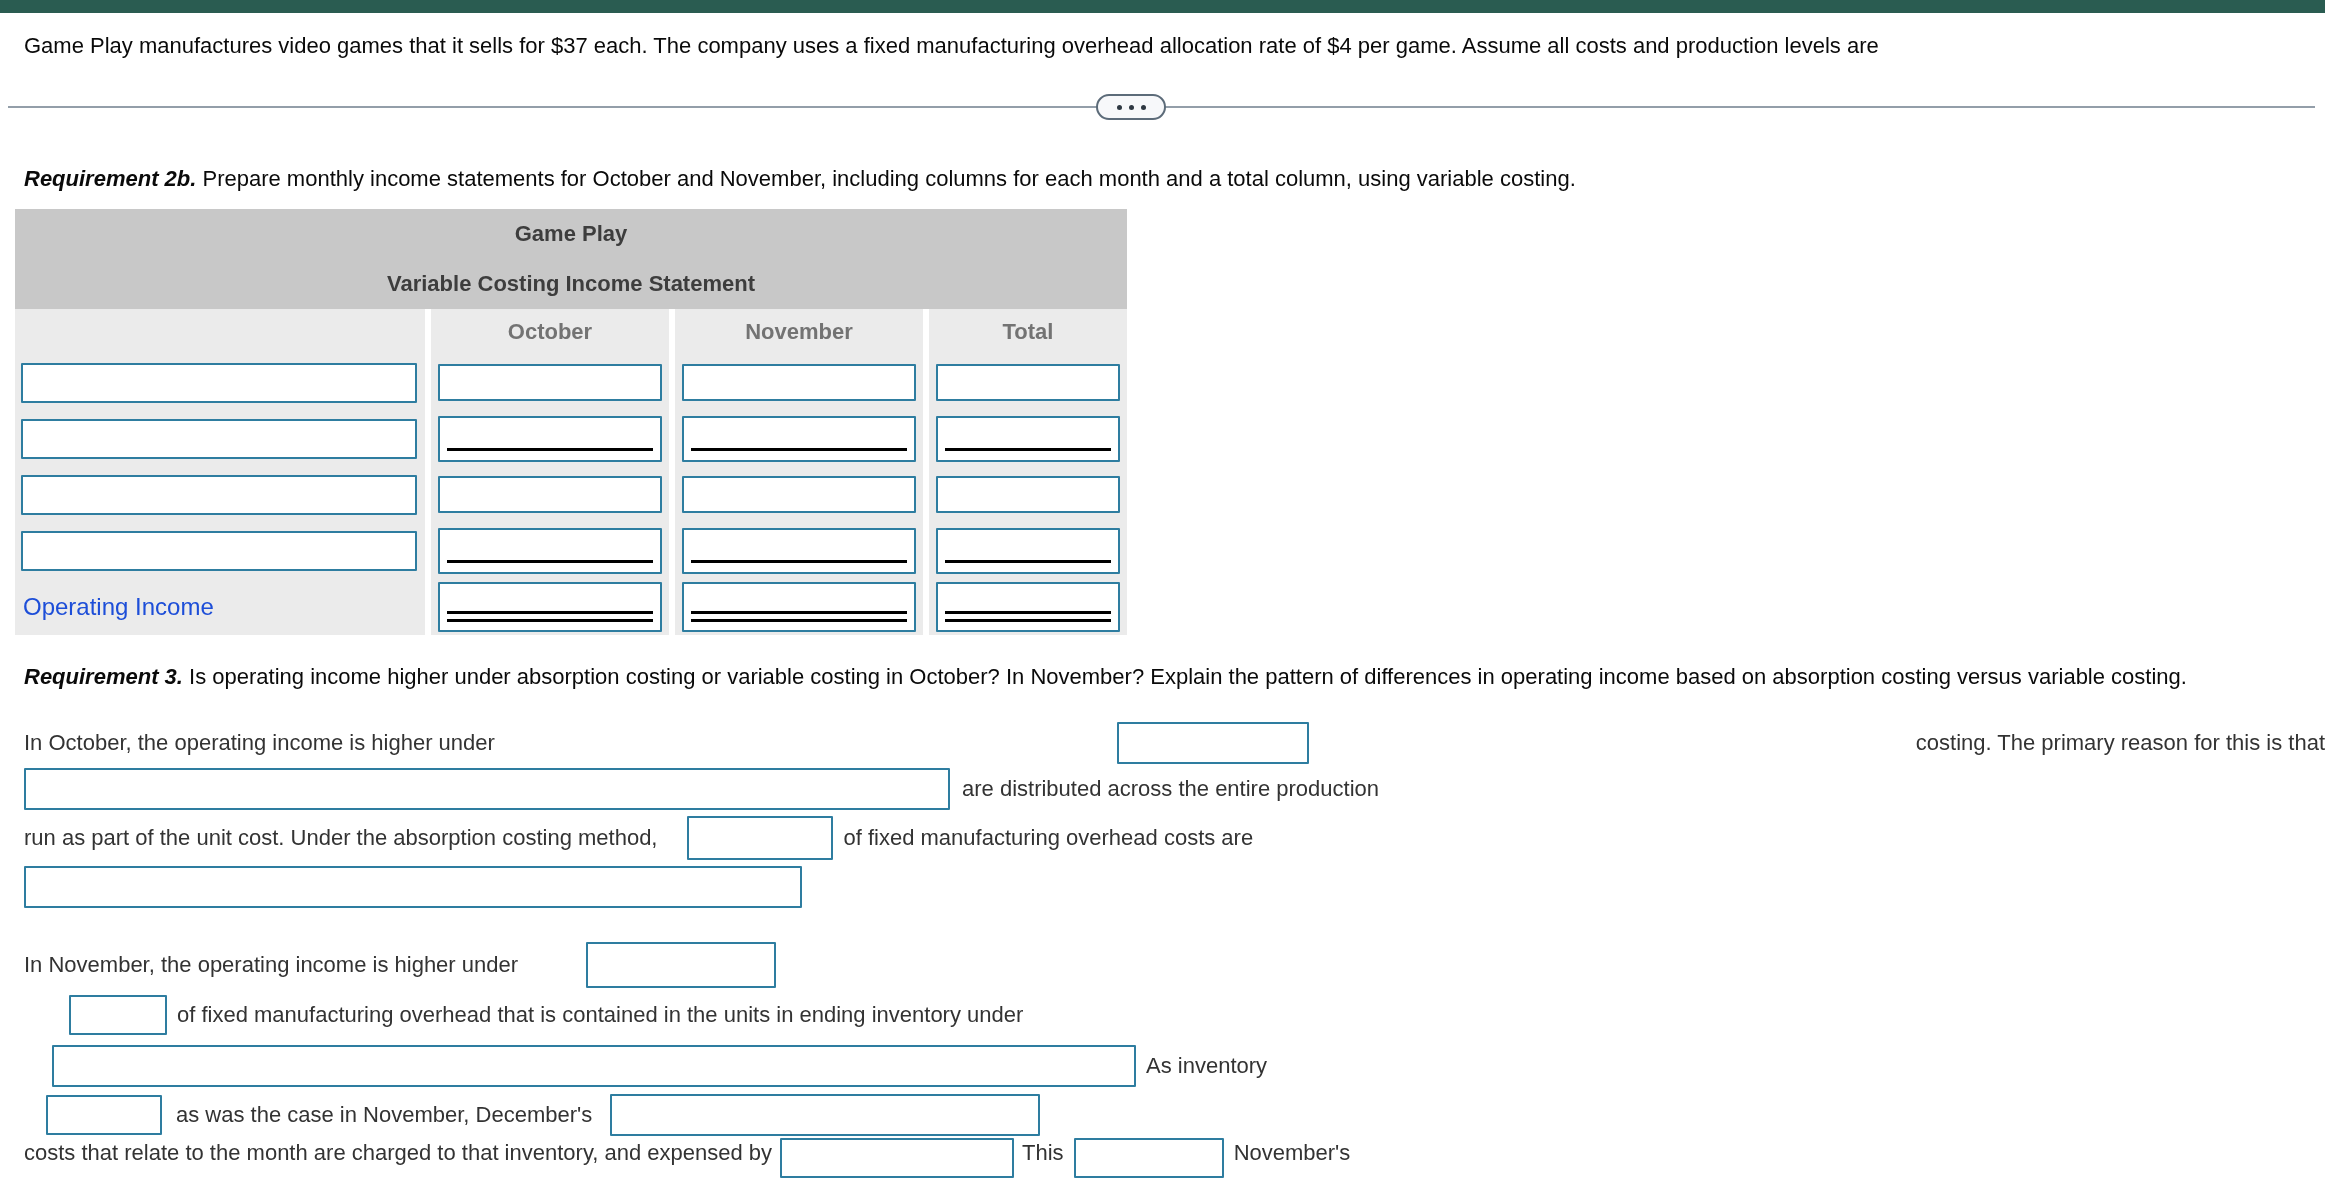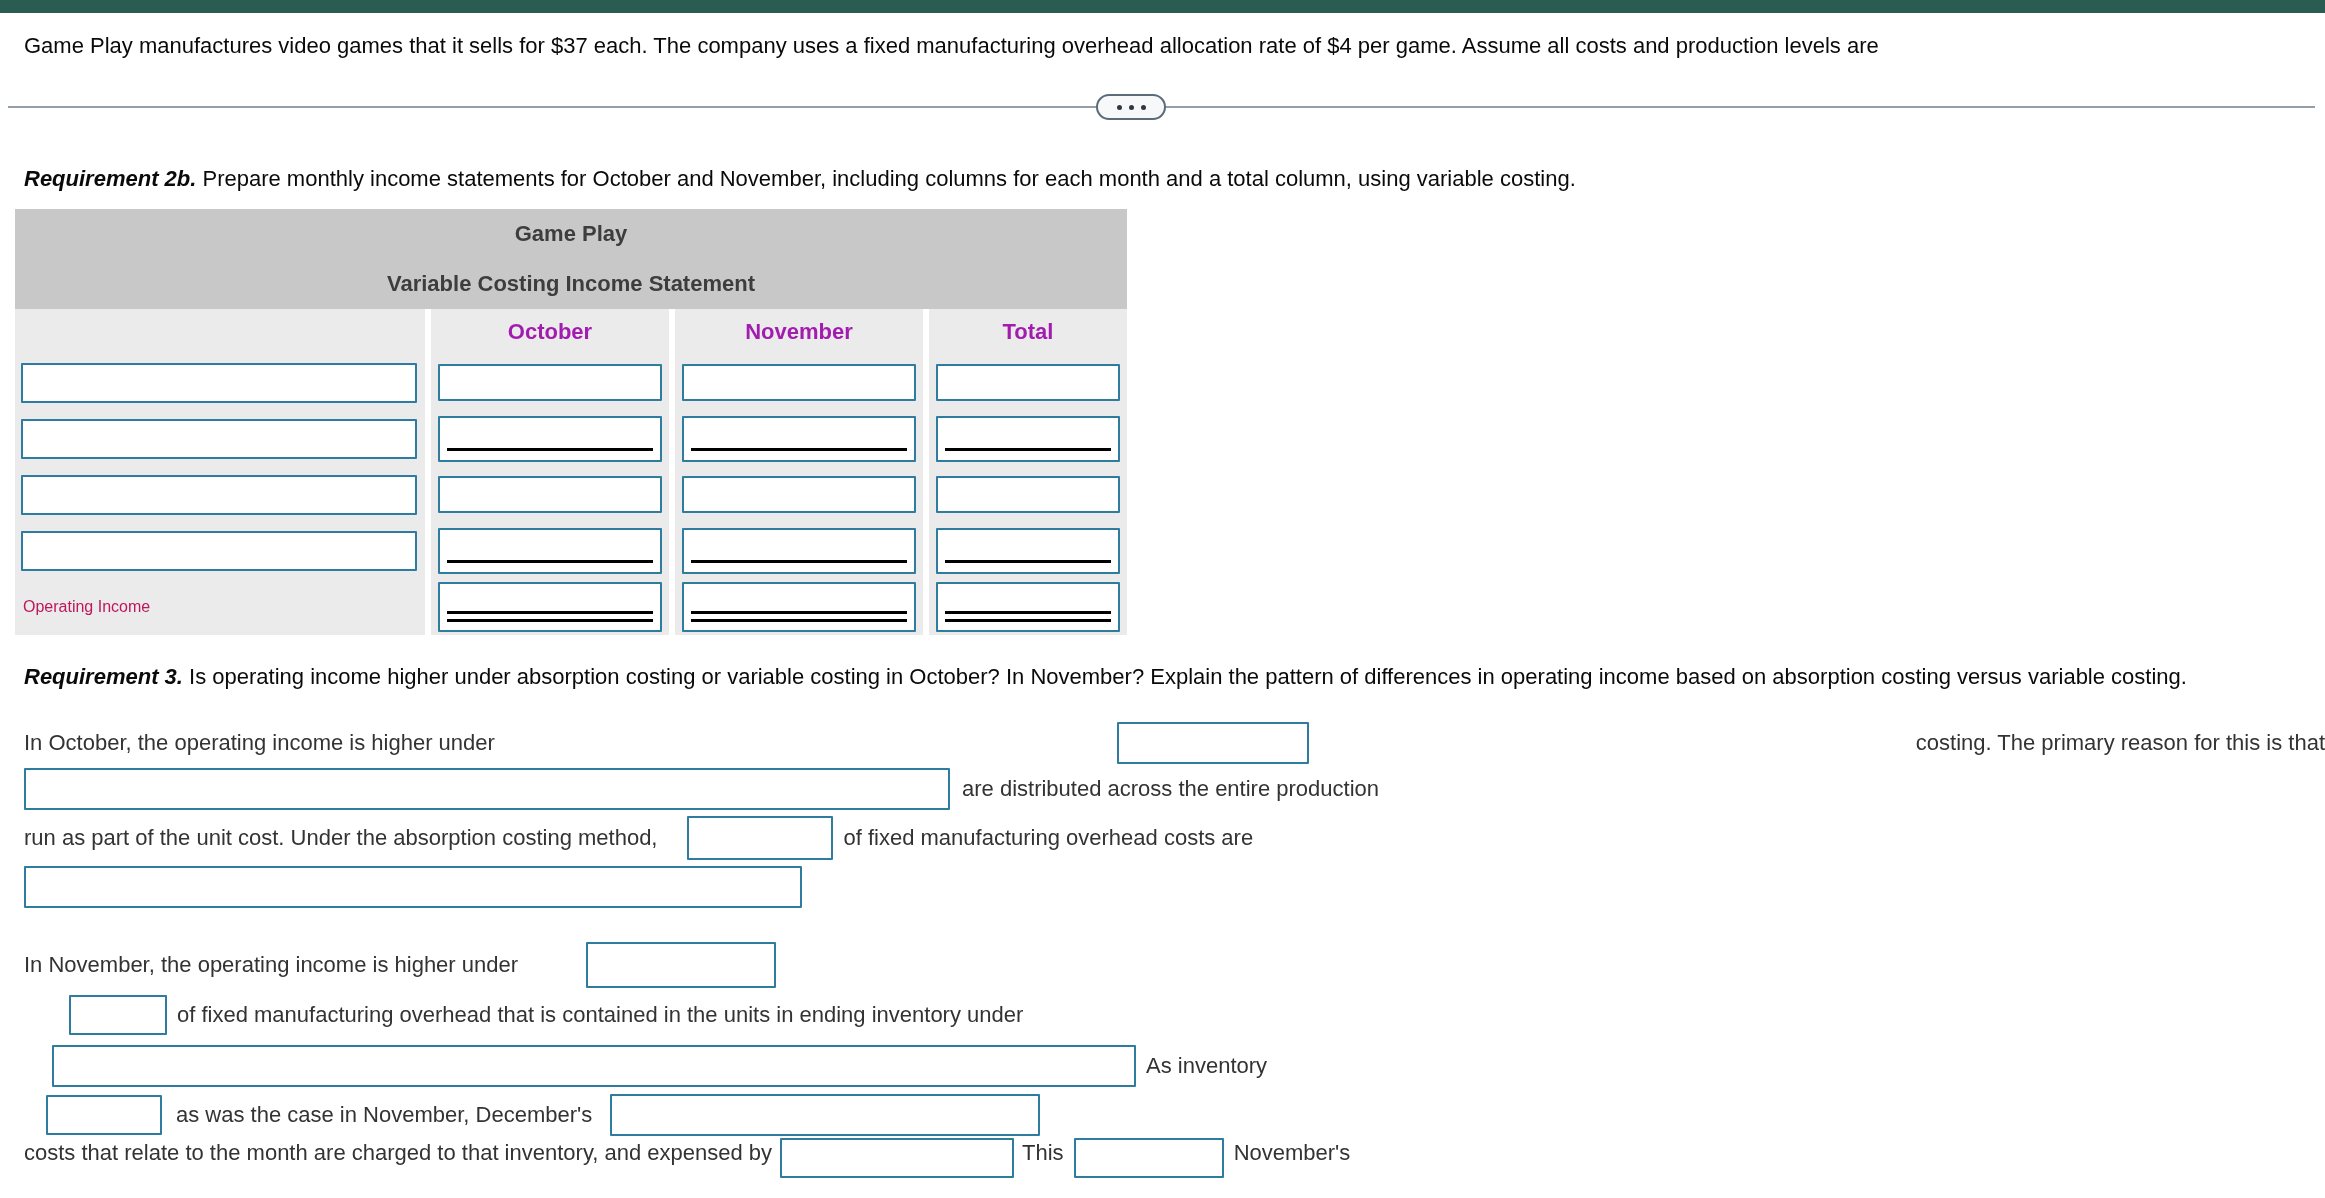--- a/index.html
+++ b/index.html
@@ -39,28 +39,28 @@
   .t-title {
     grid-column: 1 / -1; background: #c8c8c8; height: 50px;
     display: flex; align-items: center; justify-content: center;
     font-weight: bold; font-size: 22px; color: #3d3d3d;
     margin: 0 0 0 0;
   }
   .t-title.first { margin-bottom: 0; }
   .t-head {
     background: #ebebeb; height: 46px;
     display: flex; align-items: center; justify-content: center;
-    font-weight: bold; font-size: 22px; color: #a21caf;
+    font-weight: bold; font-size: 22px; color: #737373;
   }
   .t-cell {
     background: #ebebeb; height: 56px;
     display: flex; align-items: center; justify-content: center;
   }
   .t-cell.labelcell { justify-content: flex-start; padding-left: 6px; }
-  .oi-label { font-size: 16px; color: #be185d; padding-left: 2px; }
+  .oi-label { font-size: 24px; color: #1d4ed8; padding-left: 2px; }
 
   .inbox {
     position: relative; background: #fff; border: 2.5px solid #2e7da0; border-radius: 1px;
   }
   .inbox input {
     position: absolute; inset: 0; width: 100%; height: 100%;
     border: none; outline: none; background: transparent;
     font-family: "Liberation Sans", sans-serif; font-size: 20px; padding: 0 8px;
   }
   .w-label { width: 396px; height: 40px; }

